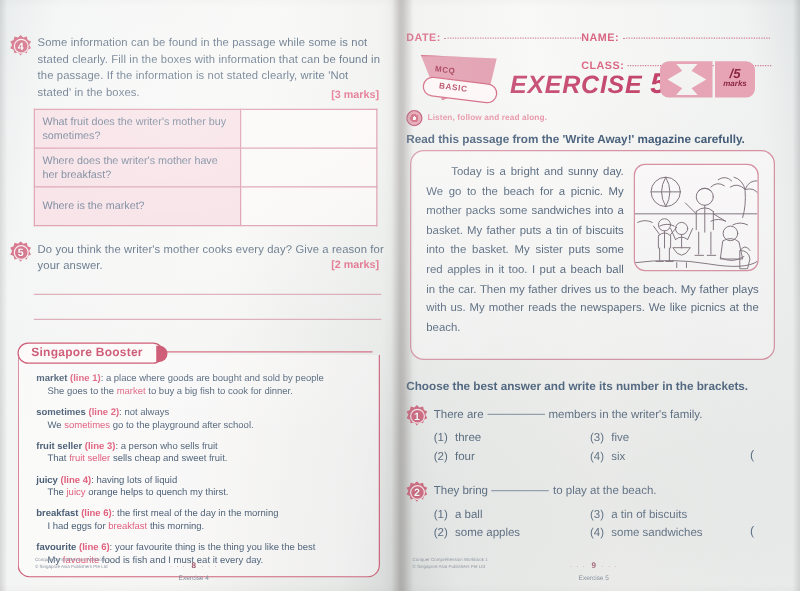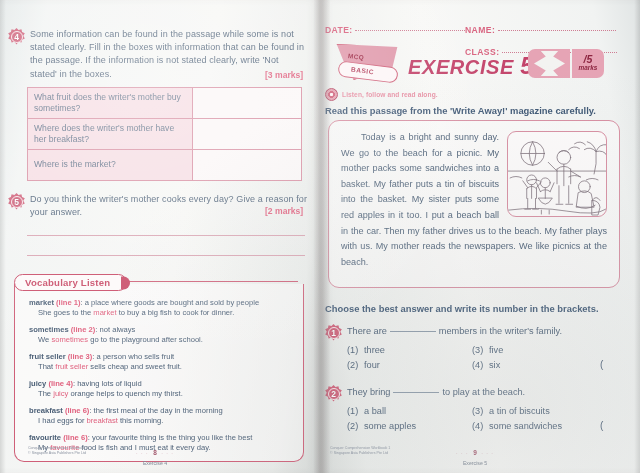--- a/index.html
+++ b/index.html
@@ -441,21 +441,21 @@
         <div class="qnum">5</div>
         <div class="q-text body-txt">Do you think the writer's mother cooks every day? Give a reason for your answer.</div>
       </div>
       <div class="pg marks" style="left:265px; top:206px;">[2 marks]</div>
 
       <div class="pg rule" style="left:0; top:225px;"></div>
       <div class="pg rule" style="left:0; top:245px;"></div>
 
       <div class="vocab-wrap">
         <div class="vocab-tab">
-          <span>Vocabulary Listen</span>
+          <span>Singapore Booster</span>
           <span class="vocab-tab-dot"></span>
         </div>
         <div class="vocab-box">
 
           <div class="v-entry">
             <div class="v-head">
               <span>market</span>
               <span class="v-line">(line 1)</span><span class="v-def">: a place where goods are bought and sold by people</span>
             </div>
             <div class="v-ex"><span>She goes to the </span><span class="v-kw">market</span><span> to buy a big fish to cook for dinner.</span></div>

